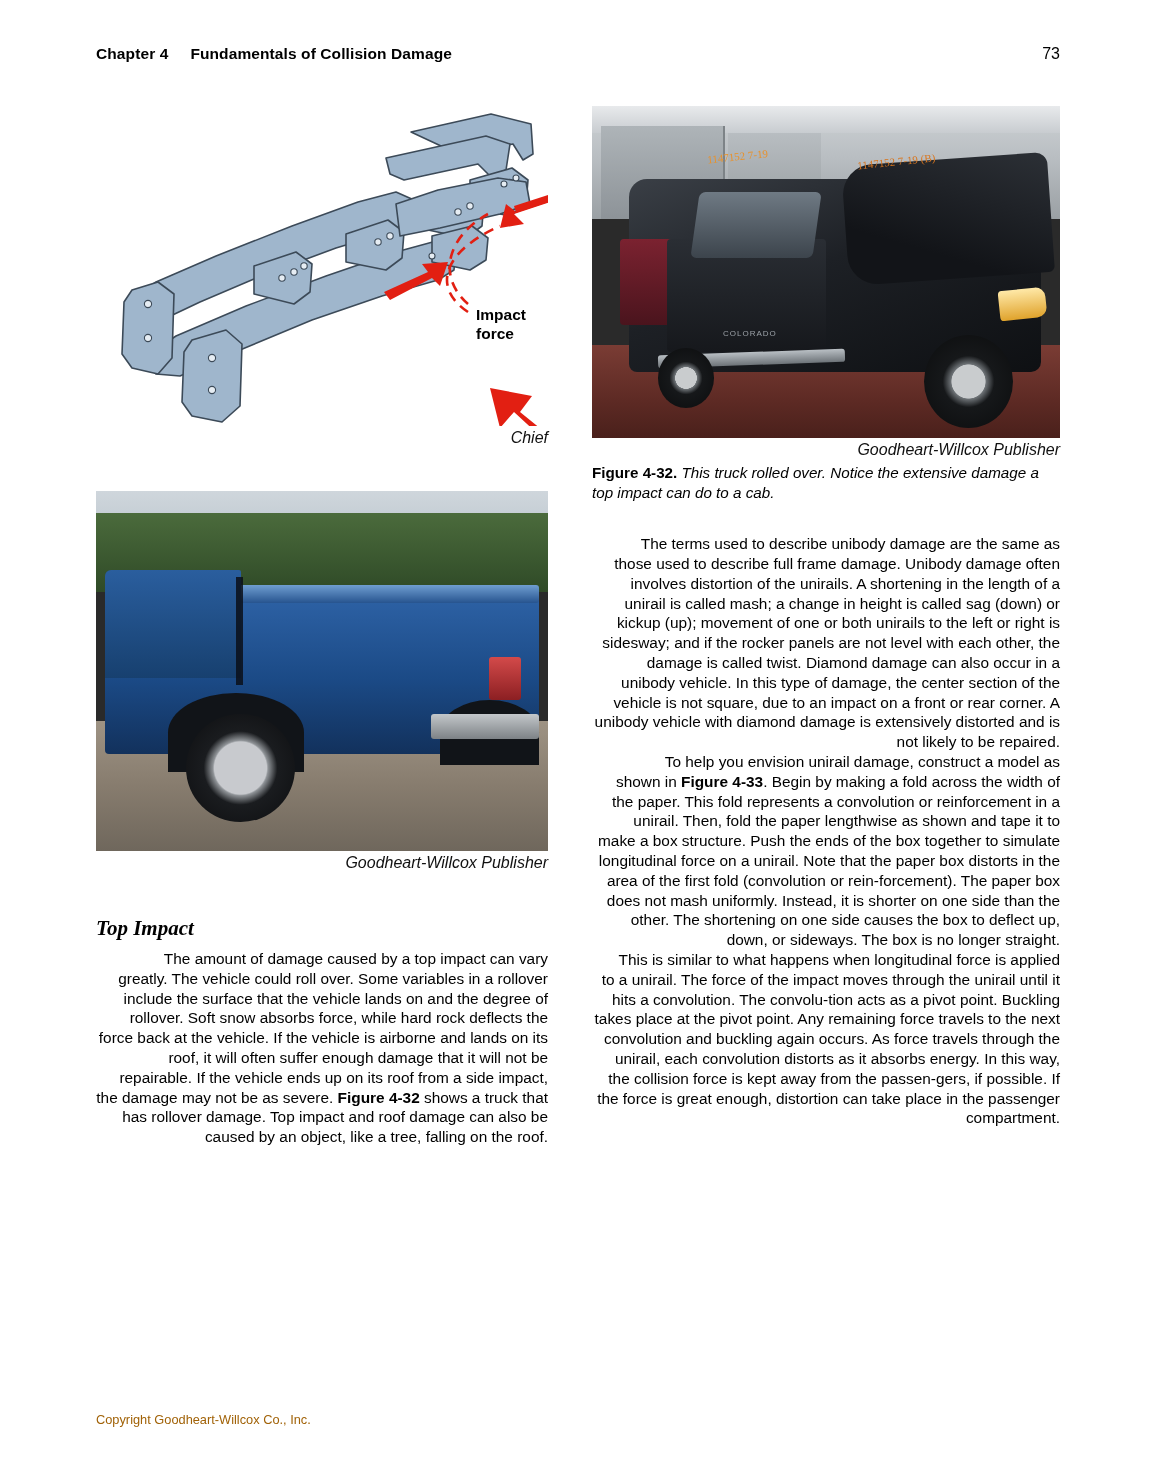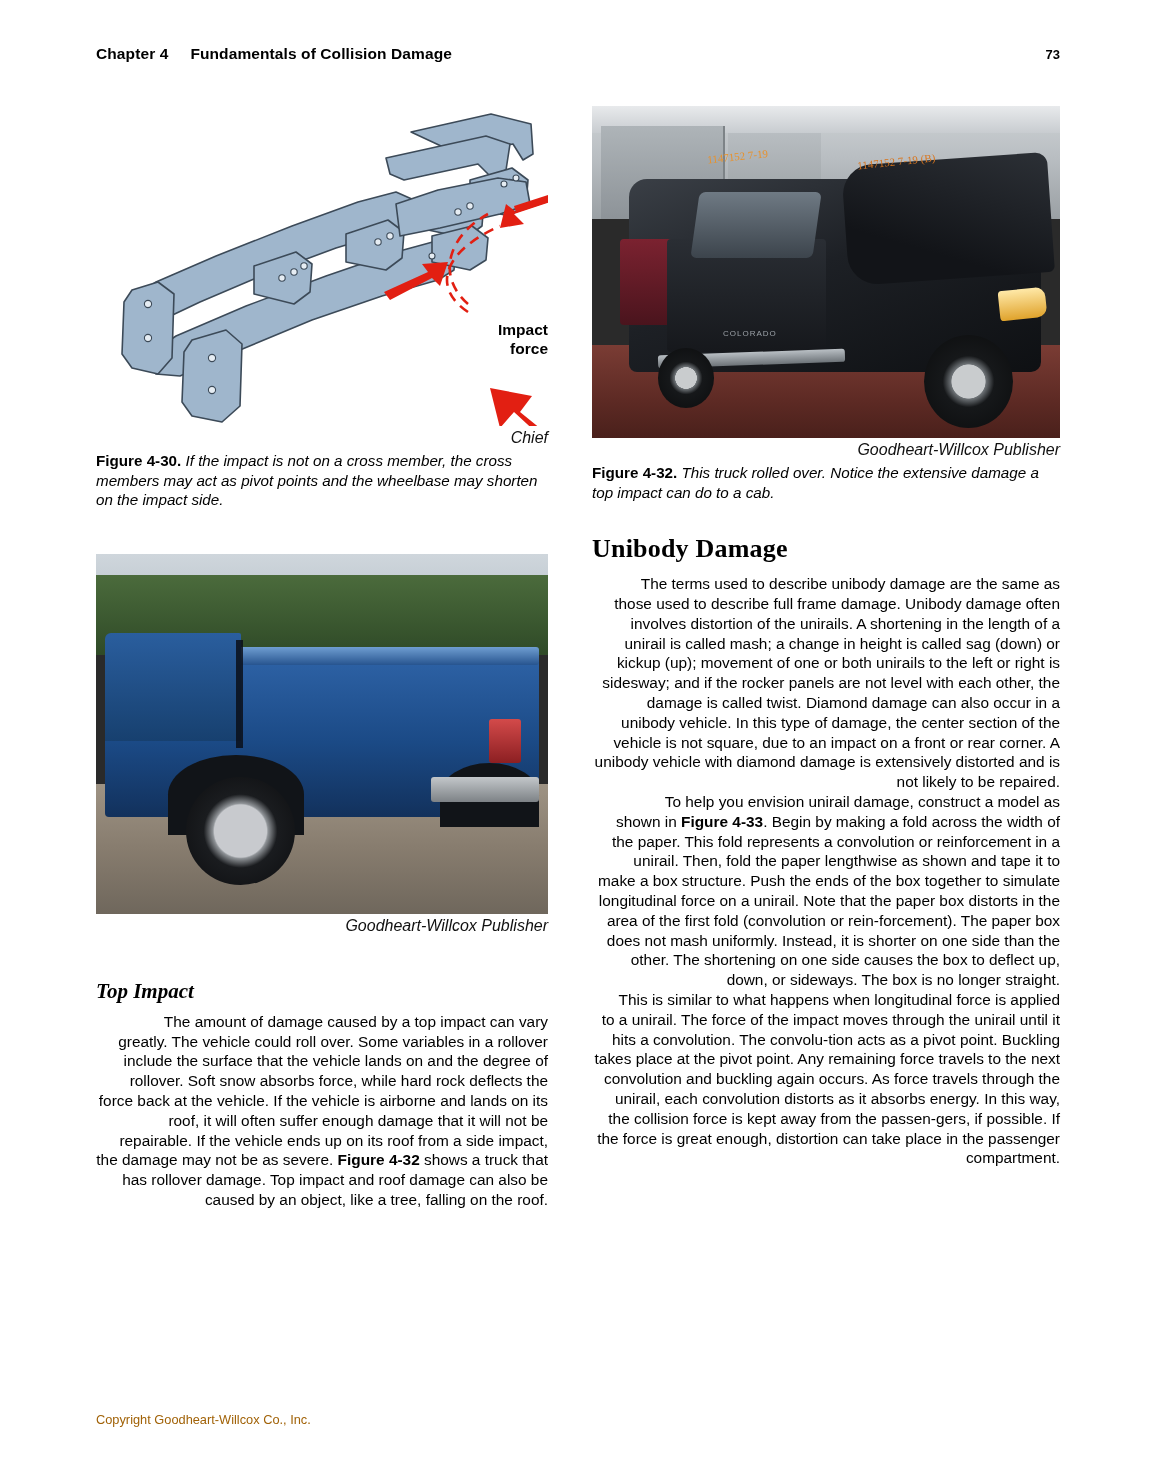--- a/index.html
+++ b/index.html
@@ -33,22 +33,22 @@
   }
   .header-left {
     font-size: 15.5px;
     font-weight: bold;
     letter-spacing: 0.1px;
   }
   .header-left .chap {
     margin-right: 22px;
   }
   .header-right {
-    font-size: 13px;
-    font-weight: bold;
+    font-size: 16px;
+    font-weight: normal;
   }
 
   
   .col-left {
     position: absolute;
     left: 96px;
     top: 106px;
     width: 452px;
   }
   .col-right {
@@ -80,24 +80,24 @@
   
   .frame-art {
     position: relative;
     width: 452px;
     height: 320px;
   }
   .frame-art svg { display: block; }
   .impact-label {
     position: absolute;
     right: 0px;
-    top: 215px;
+    top: 200px;
     font-size: 15.5px;
     font-weight: bold;
-    text-align: right;
+    text-align: left;
     line-height: 1.22;
     width: 72px;
   }
 
   
   .photo {
     position: relative;
     overflow: hidden;
     background: #2a2a2a;
   }
@@ -321,23 +321,20 @@
         </g>
       </svg>
       <div class="impact-label">
         <span>Impact</span><br>
         <span>force</span>
       </div>
     </div>
 
     <div class="credit">Chief</div>
 
-    <div class="figcaption">
-      <span class="lbl">Figure 4-30.</span><span> If the impact is not on a cross member, the cross members may act as pivot points and the wheelbase may shorten on the impact side.</span>
-    </div>
 
     <div style="height:44px"></div>
     <div class="photo photo-blue-truck">
       <div class="bt-sky"></div>
       <div class="bt-trees"></div>
       <div class="bt-ground"></div>
       <div class="bt-body"></div>
       <div class="bt-bedtop"></div>
       <div class="bt-cab"></div>
       <div class="bt-gap"></div>
@@ -377,21 +374,20 @@
 7-19</div>
       <div class="windshield-marks marks2">1147152
 7-19 (B)</div>
     </div>
     <div class="credit">Goodheart-Willcox Publisher</div>
     <div class="figcaption">
       <span class="lbl">Figure 4-32.</span><span> This truck rolled over. Notice the extensive damage a top impact can do to a cab.</span>
     </div>
 
     <div style="height:32px"></div>
-    <h1 class="section-title">Unibody Damage</h1>
 
     <p class="body">The terms used to describe unibody damage are the same as those used to describe full frame damage. Unibody damage often involves distortion of the unirails. A shortening in the length of a unirail is called mash; a change in height is called sag (down) or kickup (up); movement of one or both unirails to the left or right is sidesway; and if the rocker panels are not level with each other, the damage is called twist. Diamond damage can also occur in a unibody vehicle. In this type of damage, the center section of the vehicle is not square, due to an impact on a front or rear corner. A unibody vehicle with diamond damage is extensively distorted and is not likely to be repaired.</p>
 
     <p class="body"><span>To help you envision unirail damage, construct a model as shown in </span><span class="bold">Figure 4-33</span><span>. Begin by making a fold across the width of the paper. This fold represents a convolution or reinforcement in a unirail. Then, fold the paper lengthwise as shown and tape it to make a box structure. Push the ends of the box together to simulate longitudinal force on a unirail. Note that the paper box distorts in the area of the first fold (convolution or rein-forcement). The paper box does not mash uniformly. Instead, it is shorter on one side than the other. The shortening on one side causes the box to deflect up, down, or sideways. The box is no longer straight.</span></p>
 
     <p class="body">This is similar to what happens when longitudinal force is applied to a unirail. The force of the impact moves through the unirail until it hits a convolution. The convolu-tion acts as a pivot point. Buckling takes place at the pivot point. Any remaining force travels to the next convolution and buckling again occurs. As force travels through the unirail, each convolution distorts as it absorbs energy. In this way, the collision force is kept away from the passen-gers, if possible. If the force is great enough, distortion can take place in the passenger compartment.</p>
 
   </div>
 
   <div class="footer">Copyright Goodheart-Willcox Co., Inc.</div>

